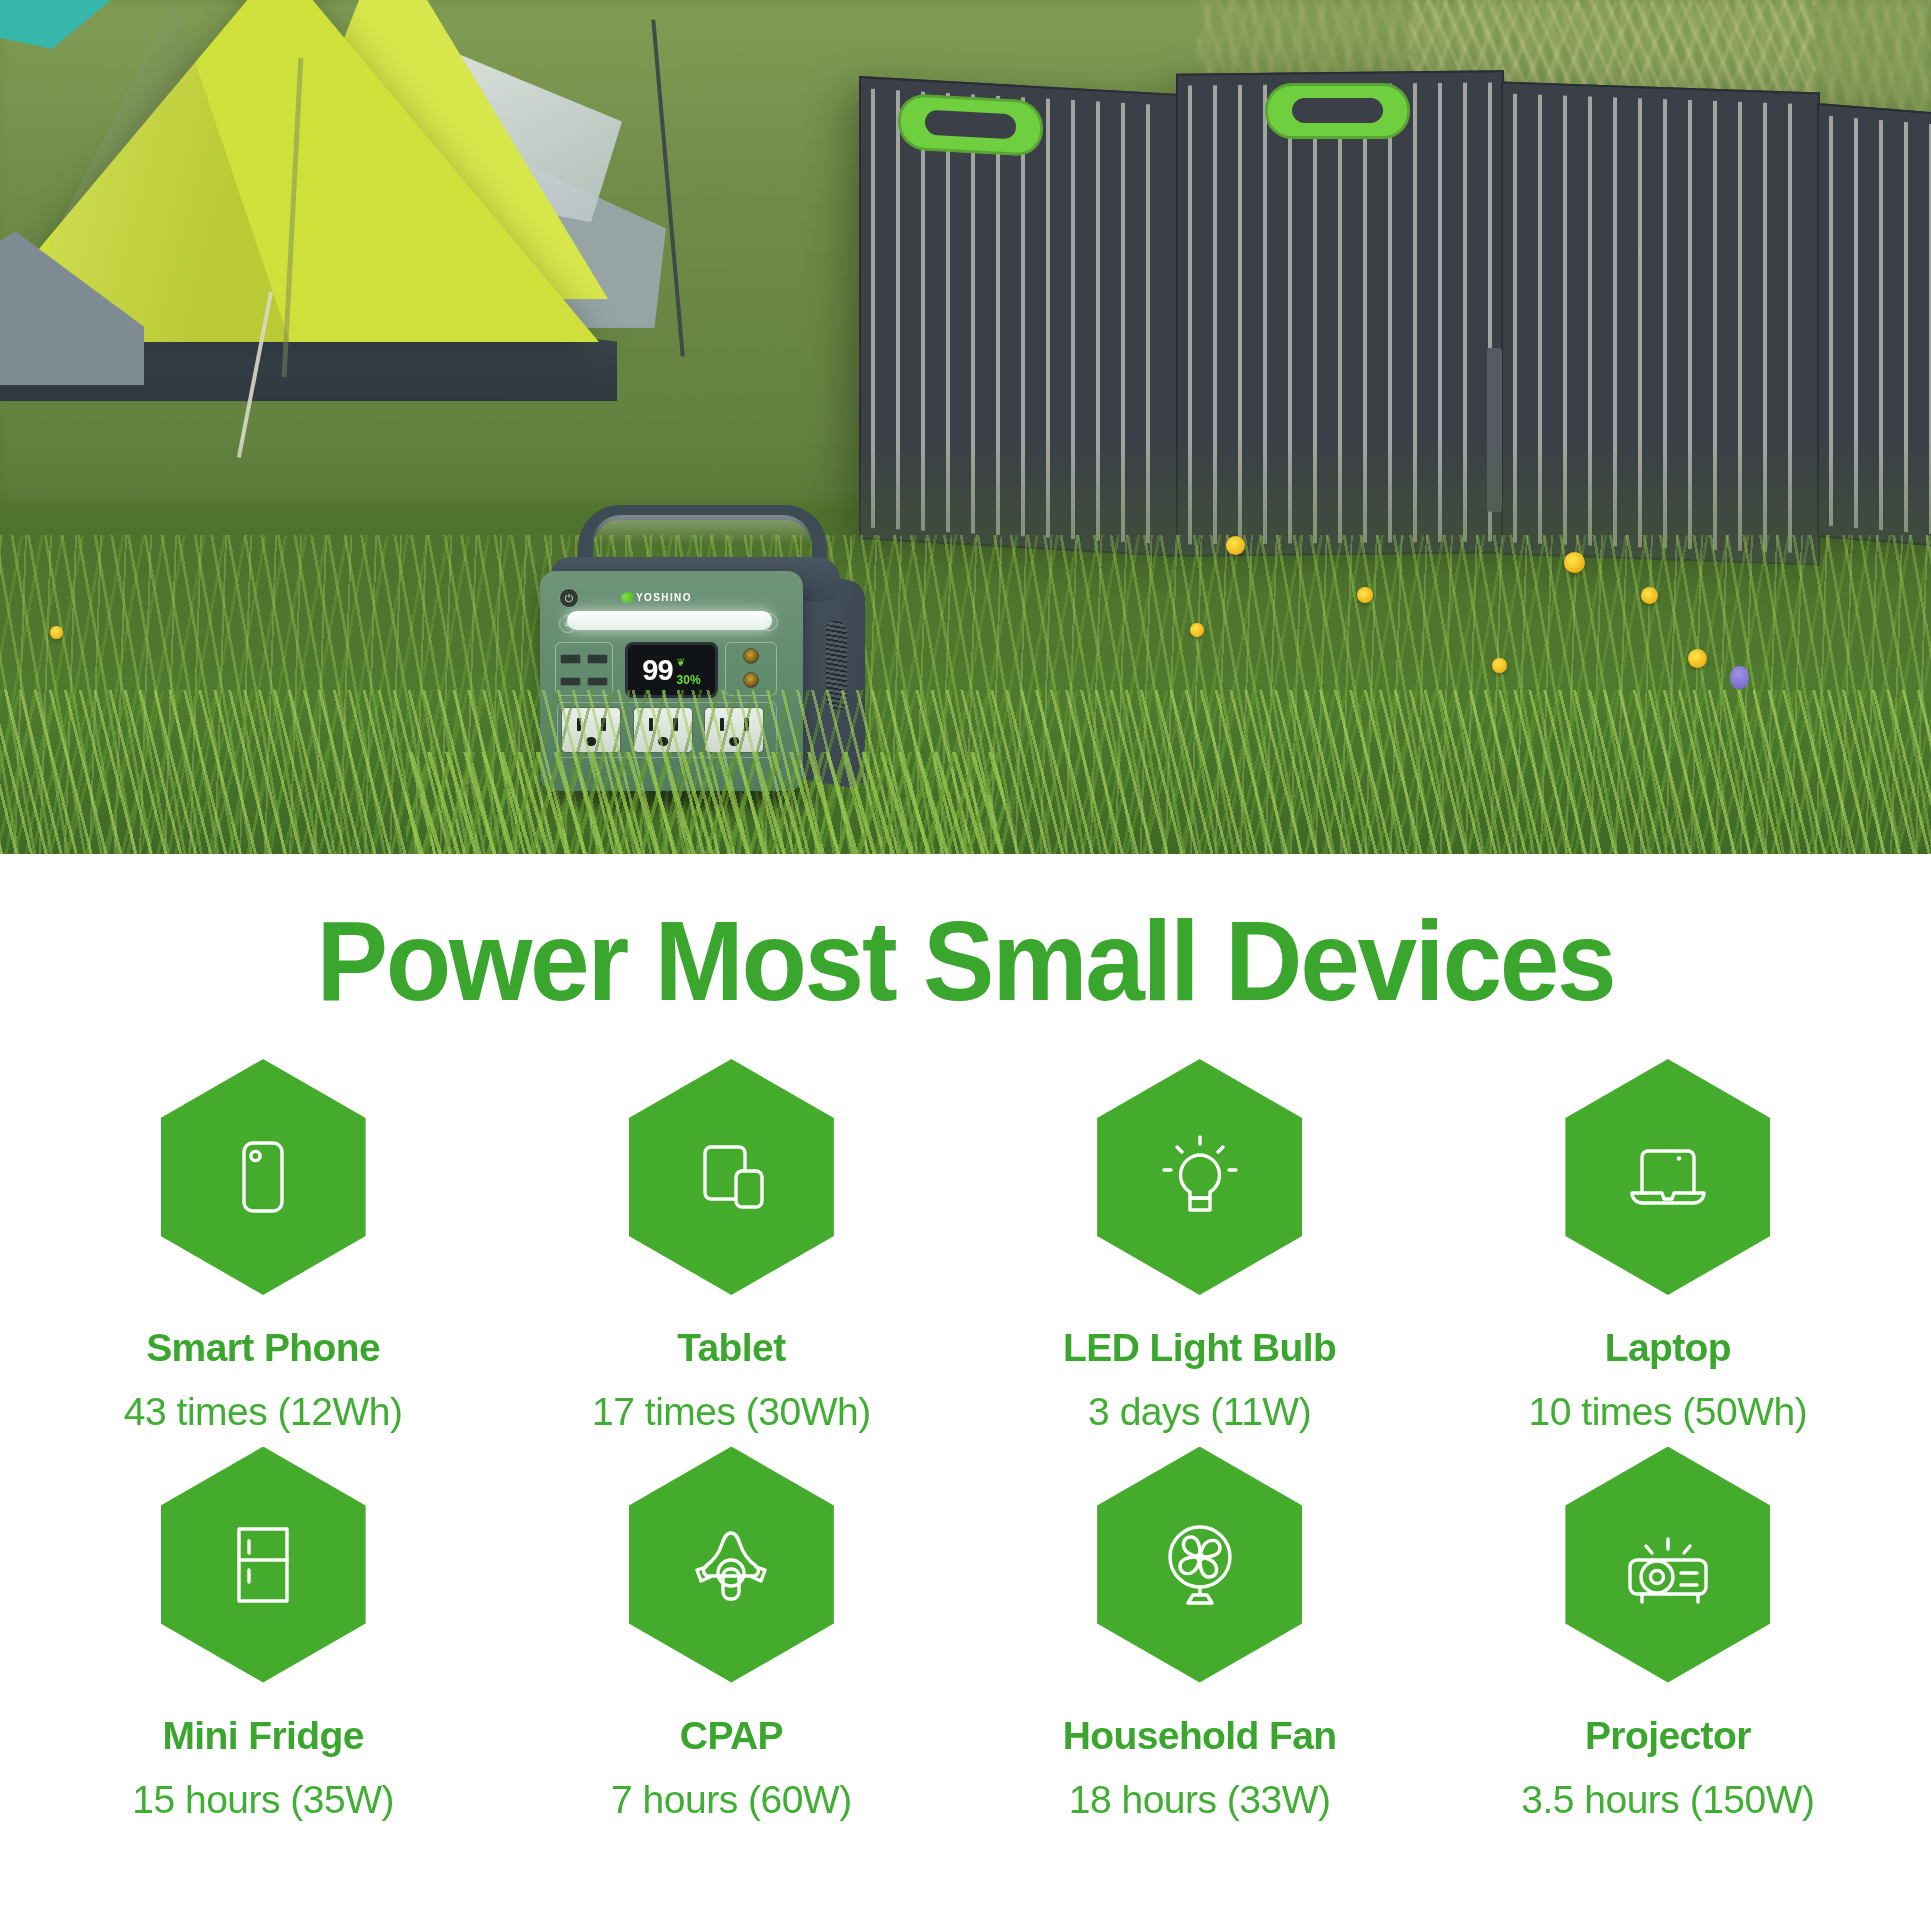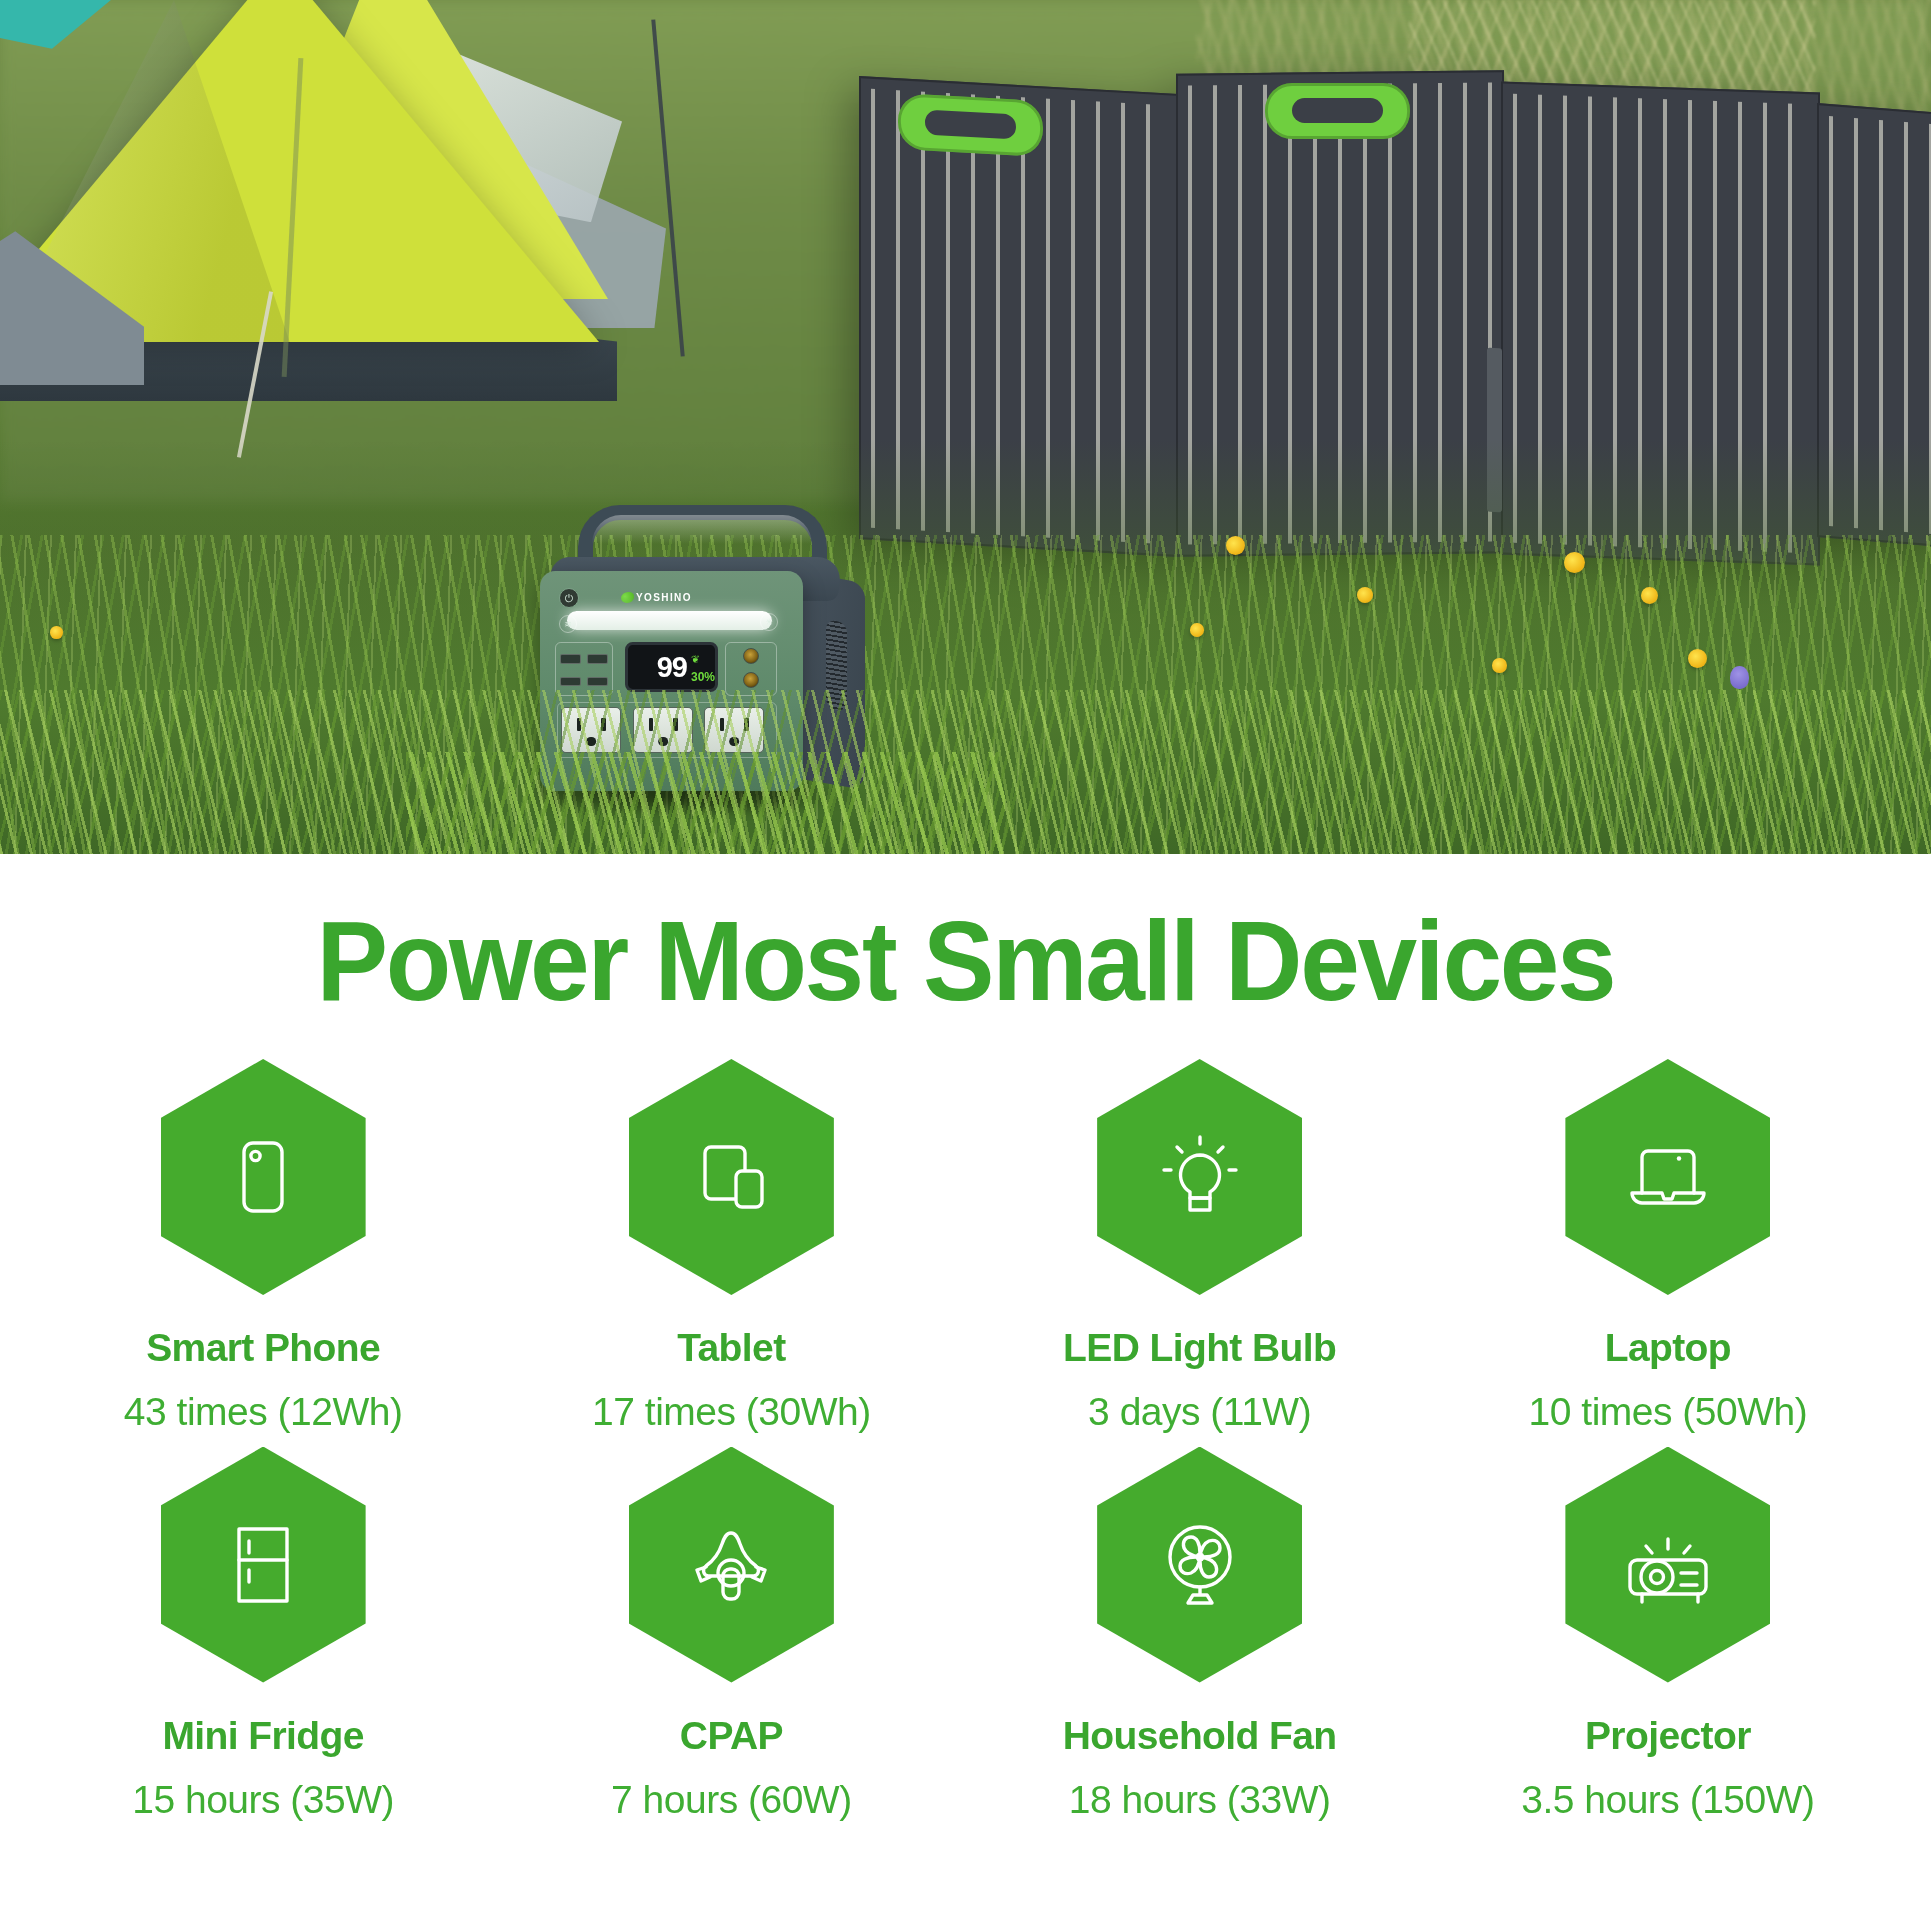--- a/index.html
+++ b/index.html
@@ -231,23 +231,23 @@
   .st-logo {
     position: absolute; left: 100px; top: 85px;
     font-size: 10px; letter-spacing: 1.4px; color: #ffffff; font-weight: 700;
   }
   .st-logo-leaf {
     position: absolute; left: 85px; top: 85px; width: 12.6px; height: 10.6px;
     background: radial-gradient(circle at 30% 40%, #7ddc4a, #4cb01e);
     border-radius: 60% 40% 55% 45%;
   }
   .st-screen {
-    position: absolute; left: 89px; top: 135px; width: 93px; height: 50px;
+    position: absolute; left: 89px; top: 135px; width: 93px; height: 56px;
     background: #111417; border: 3.9px solid #2c3338; border-radius: 7.7px;
-    display: flex; align-items: center; justify-content: flex-end; gap: 4px;
+    display: flex; align-items: center; justify-content: center; gap: 4px;
   }
   .st-num { color: #fff; font-size: 29px; font-weight: 700; line-height: 1; letter-spacing: -1px; }
   .st-pct { color: #6fdc3c; font-size: 12px; font-weight: 700; line-height: 1; }
   .st-leafs { color: #6fdc3c; font-size: 10.6px; line-height: 1; }
   .st-pwrbtn {
     position: absolute; left: 23px; top: 81px; width: 20px; height: 20px;
     border-radius: 50%; background: #303a33; border: 1px solid #7fa38a;
     color: #cfe3d6; font-size: 10.6px; text-align: center; line-height: 18.3px;
   }
   .st-wifi {

